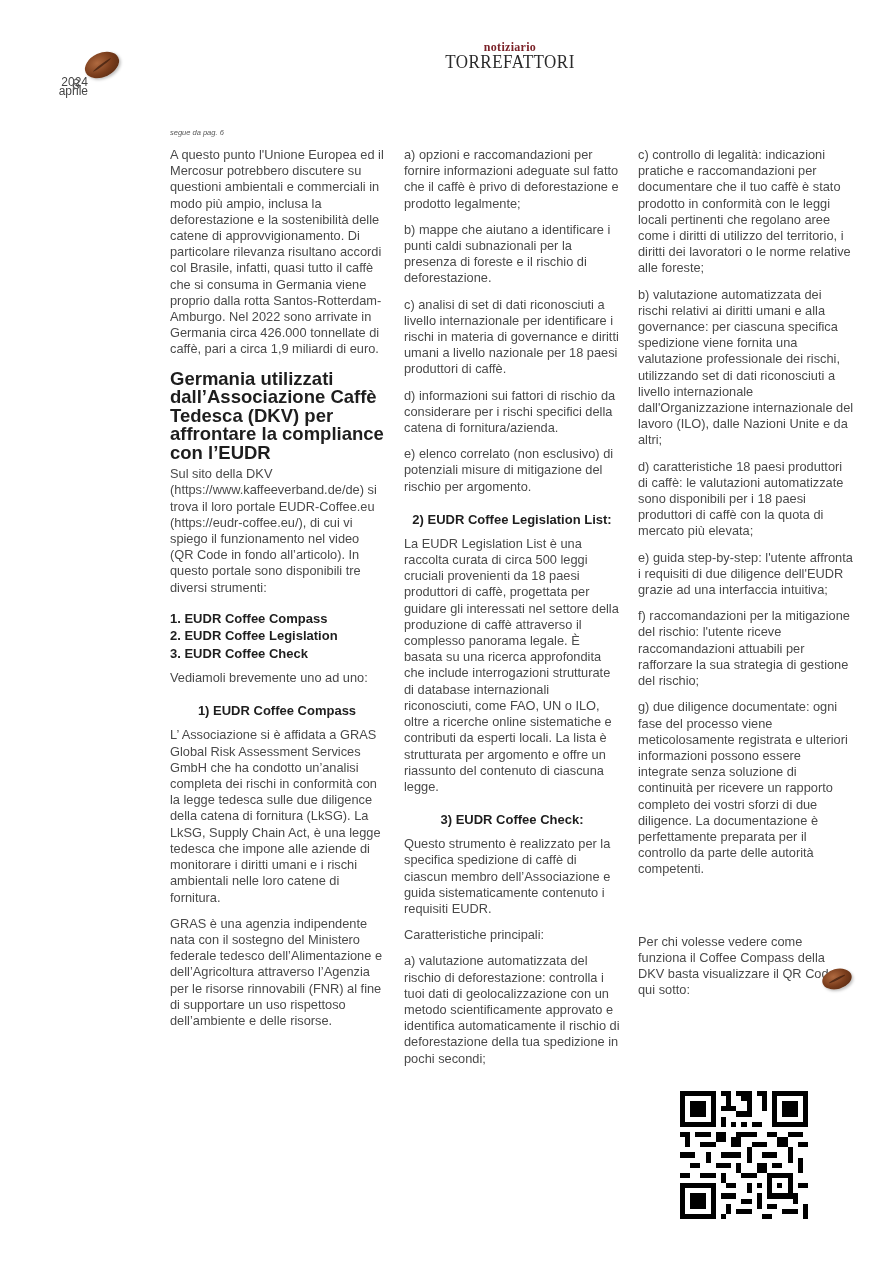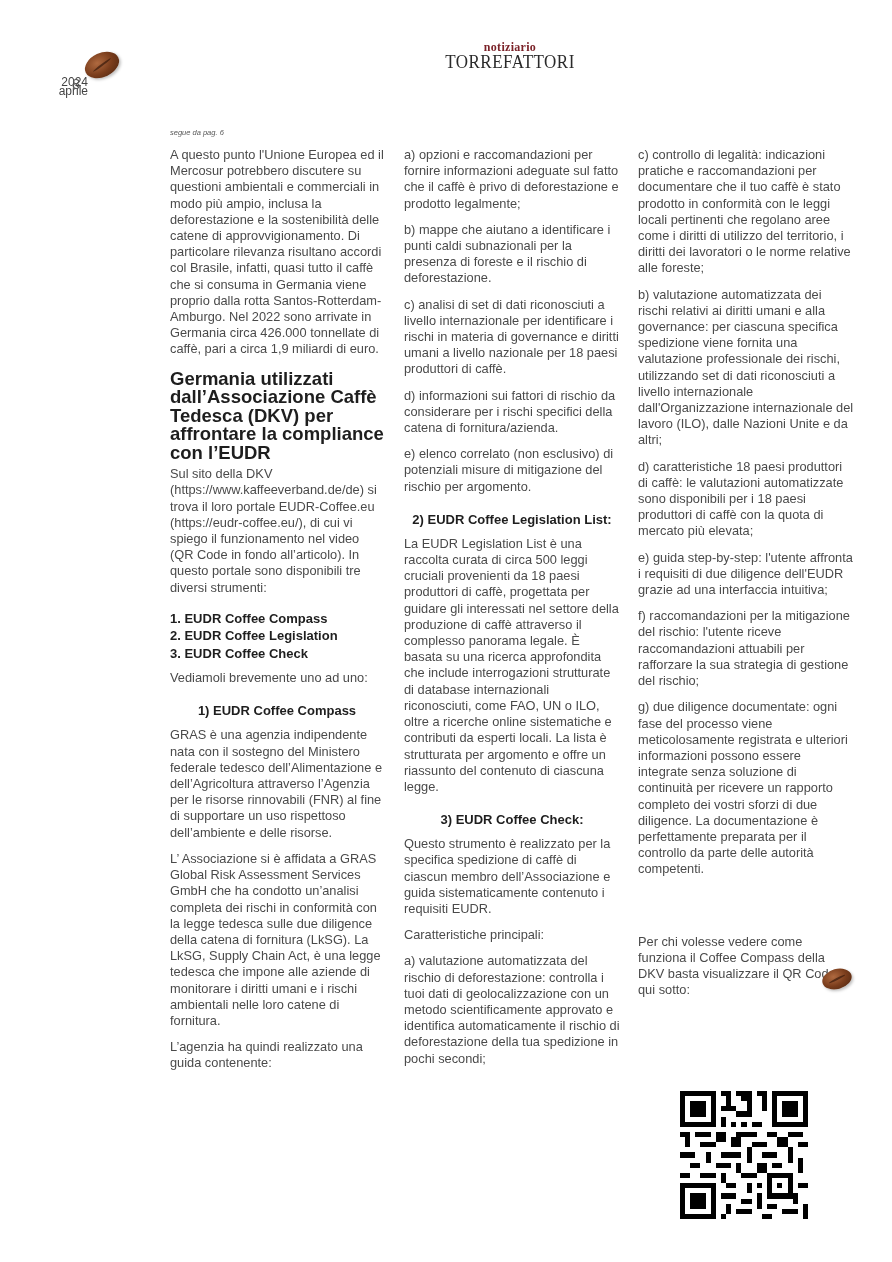--- a/index.html
+++ b/index.html
@@ -50,23 +50,22 @@
   <p>A questo punto l'Unione Europea ed il Mercosur potrebbero discutere su questioni ambientali e commerciali in modo più ampio, inclusa la deforestazione e la sostenibilità delle catene di approvvigionamento. Di particolare rilevanza risultano accordi col Brasile, infatti, quasi tutto il caffè che si consuma in Germania viene proprio dalla rotta Santos-Rotterdam-Amburgo. Nel 2022 sono arrivate in Germania circa 426.000 tonnellate di caffè, pari a circa 1,9 miliardi di euro.</p>
   <h2>Germania utilizzati dall’Associazione Caffè Tedesca (DKV) per affrontare la compliance con l’EUDR</h2>
   <p>Sul sito della DKV (https://www.kaffeeverband.de/de) si trova il loro portale EUDR-Coffee.eu (https://eudr-coffee.eu/), di cui vi spiego il funzionamento nel video (QR Code in fondo all’articolo). In questo portale sono disponibili tre diversi strumenti:</p>
   <ul class="list-bold">
     <li>1. EUDR Coffee Compass</li>
     <li>2. EUDR Coffee Legislation</li>
     <li>3. EUDR Coffee Check</li>
   </ul>
   <p>Vediamoli brevemente uno ad uno:</p>
   <h3>1) EUDR Coffee Compass</h3>
+  <p>L’ Associazione si è affidata a GRAS Global Risk Assessment Services GmbH che ha condotto un’analisi completa dei rischi in conformità con la legge tedesca sulle due diligence della catena di fornitura (LkSG). La LkSG, Supply Chain Act, è una legge tedesca che impone alle aziende di monitorare i diritti umani e i rischi ambientali nelle loro catene di fornitura.</p>
   <p>GRAS è una agenzia indipendente nata con il sostegno del Ministero federale tedesco dell’Alimentazione e dell’Agricoltura attraverso l’Agenzia per le risorse rinnovabili (FNR) al fine di supportare un uso rispettoso dell’ambiente e delle risorse.</p>
-  <p>L’ Associazione si è affidata a GRAS Global Risk Assessment Services GmbH che ha condotto un’analisi completa dei rischi in conformità con la legge tedesca sulle due diligence della catena di fornitura (LkSG). La LkSG, Supply Chain Act, è una legge tedesca che impone alle aziende di monitorare i diritti umani e i rischi ambientali nelle loro catene di fornitura.</p>
-  <p>L’agenzia ha quindi realizzato una guida contenente:</p>
 </div>
 
 <div class="col col2">
   <p>a) opzioni e raccomandazioni per fornire informazioni adeguate sul fatto che il caffè è privo di deforestazione e prodotto legalmente;</p>
   <p>b) mappe che aiutano a identificare i punti caldi subnazionali per la presenza di foreste e il rischio di deforestazione.</p>
   <p>c) analisi di set di dati riconosciuti a livello internazionale per identificare i rischi in materia di governance e diritti umani a livello nazionale per 18 paesi produttori di caffè.</p>
   <p>d) informazioni sui fattori di rischio da considerare per i rischi specifici della catena di fornitura/azienda.</p>
   <p>e) elenco correlato (non esclusivo) di potenziali misure di mitigazione del rischio per argomento.</p>
   <h3>2) EUDR Coffee Legislation List:</h3>
   <p>La EUDR Legislation List è una raccolta curata di circa 500 leggi cruciali provenienti da 18 paesi produttori di caffè, progettata per guidare gli interessati nel settore della produzione di caffè attraverso il complesso panorama legale. È basata su una ricerca approfondita che include interrogazioni strutturate di database internazionali riconosciuti, come FAO, UN o ILO, oltre a ricerche online sistematiche e contributi da esperti locali. La lista è strutturata per argomento e offre un riassunto del contenuto di ciascuna legge.</p>

